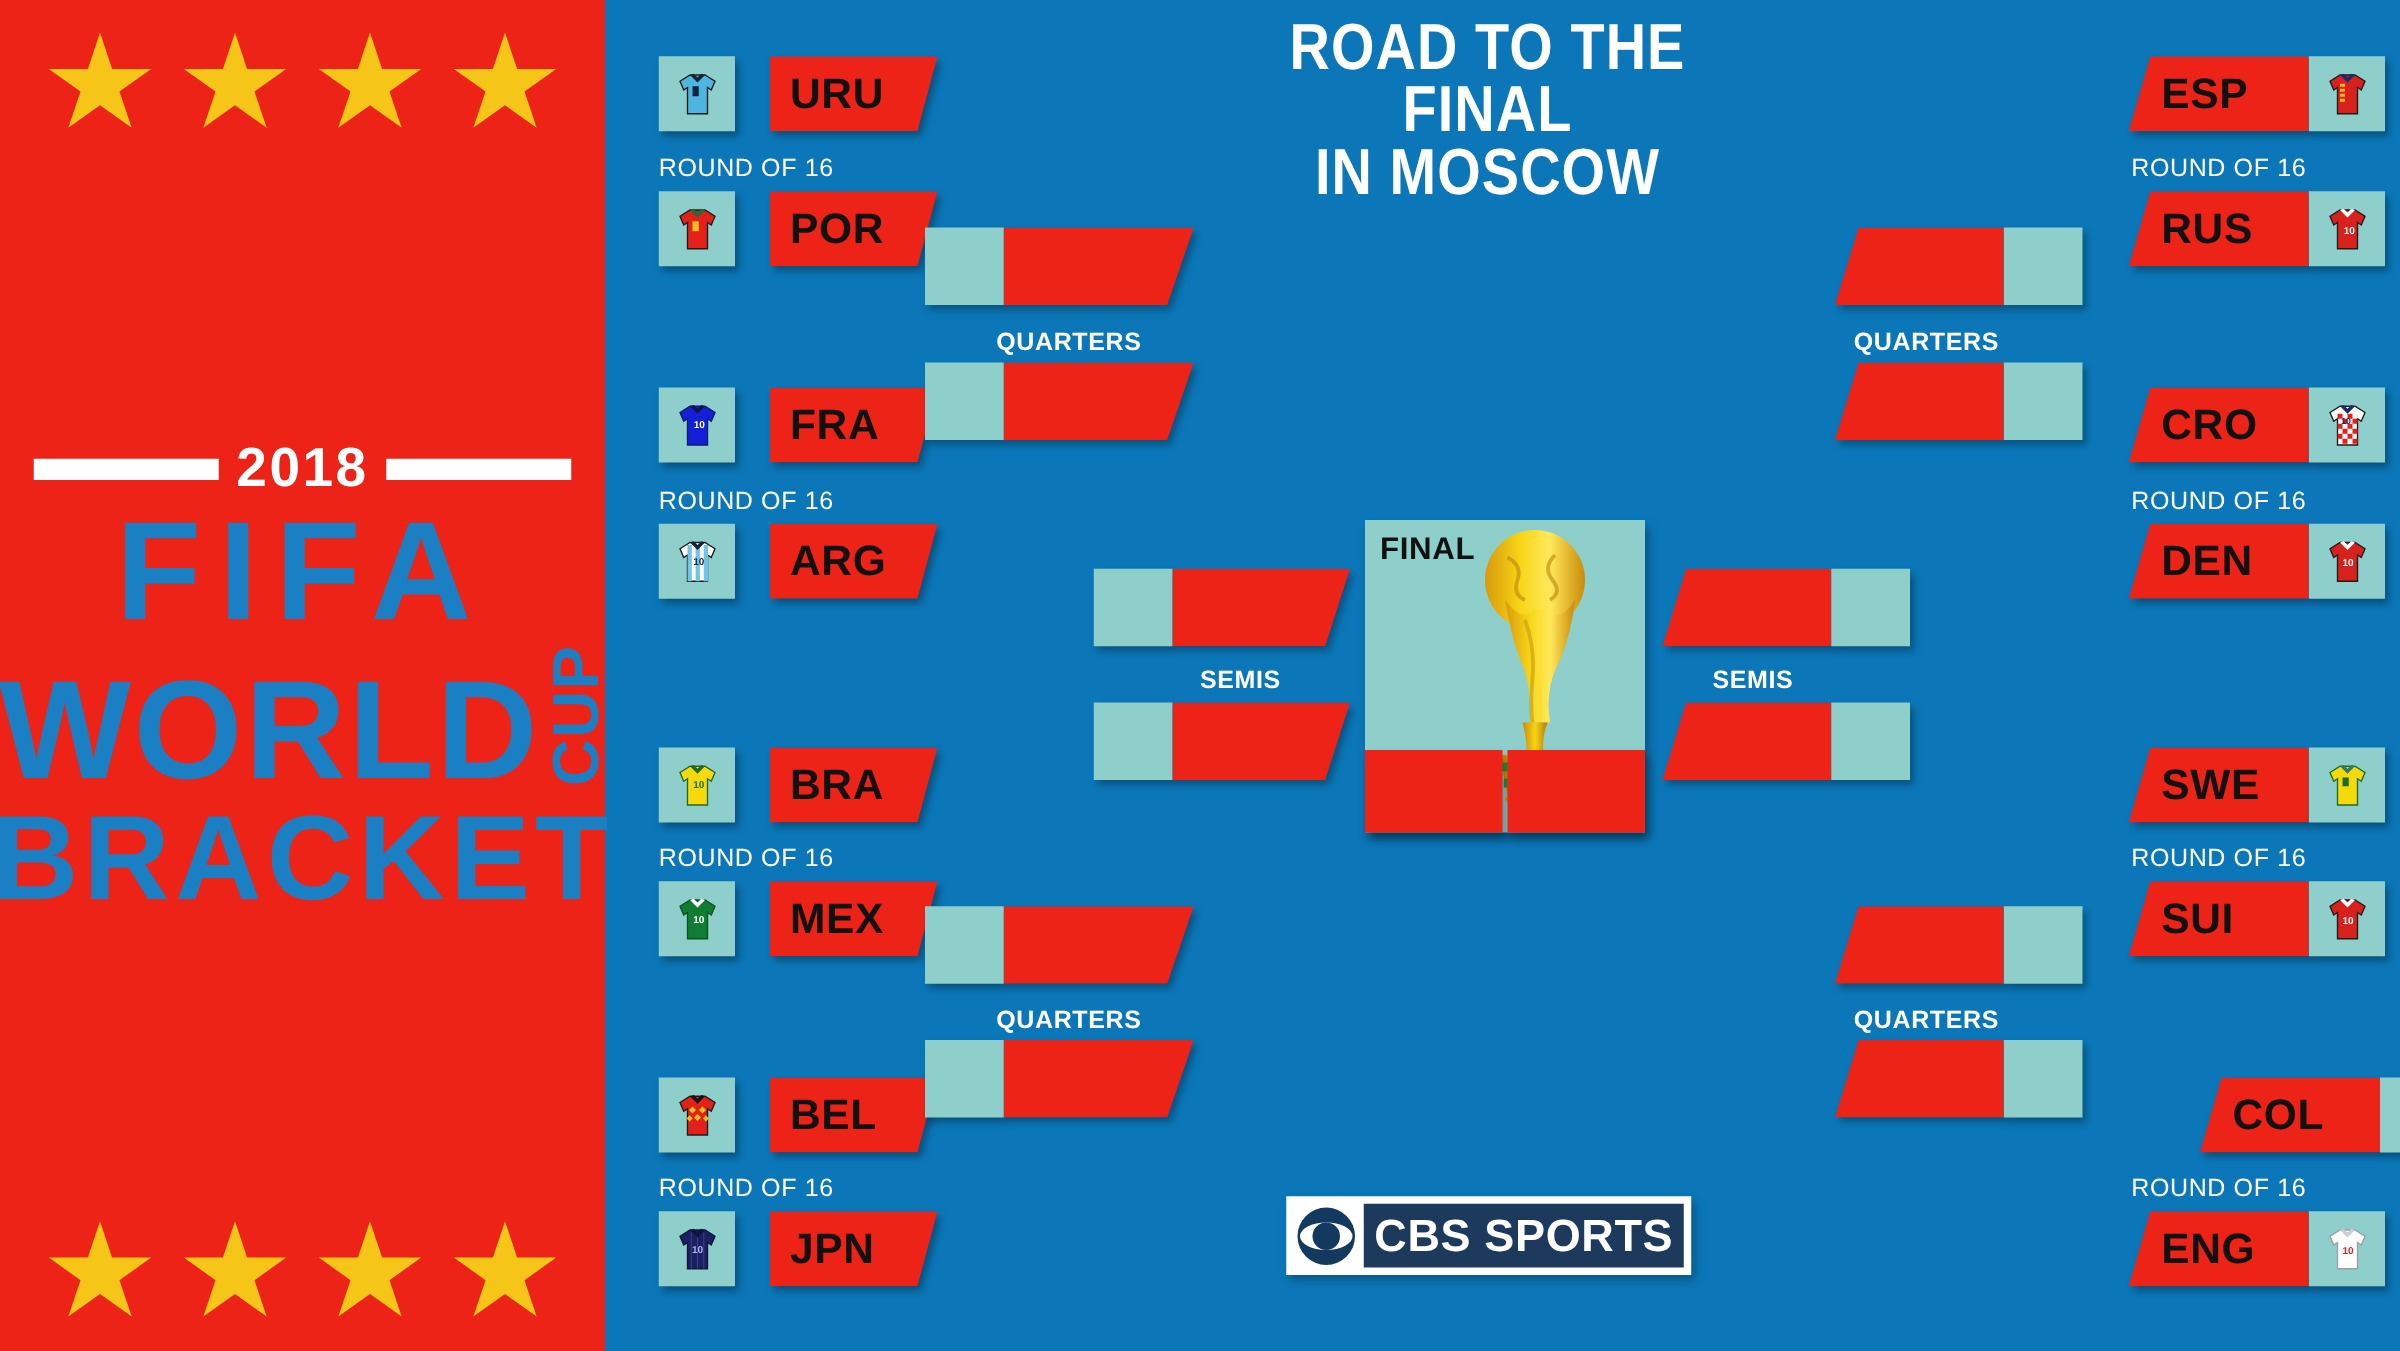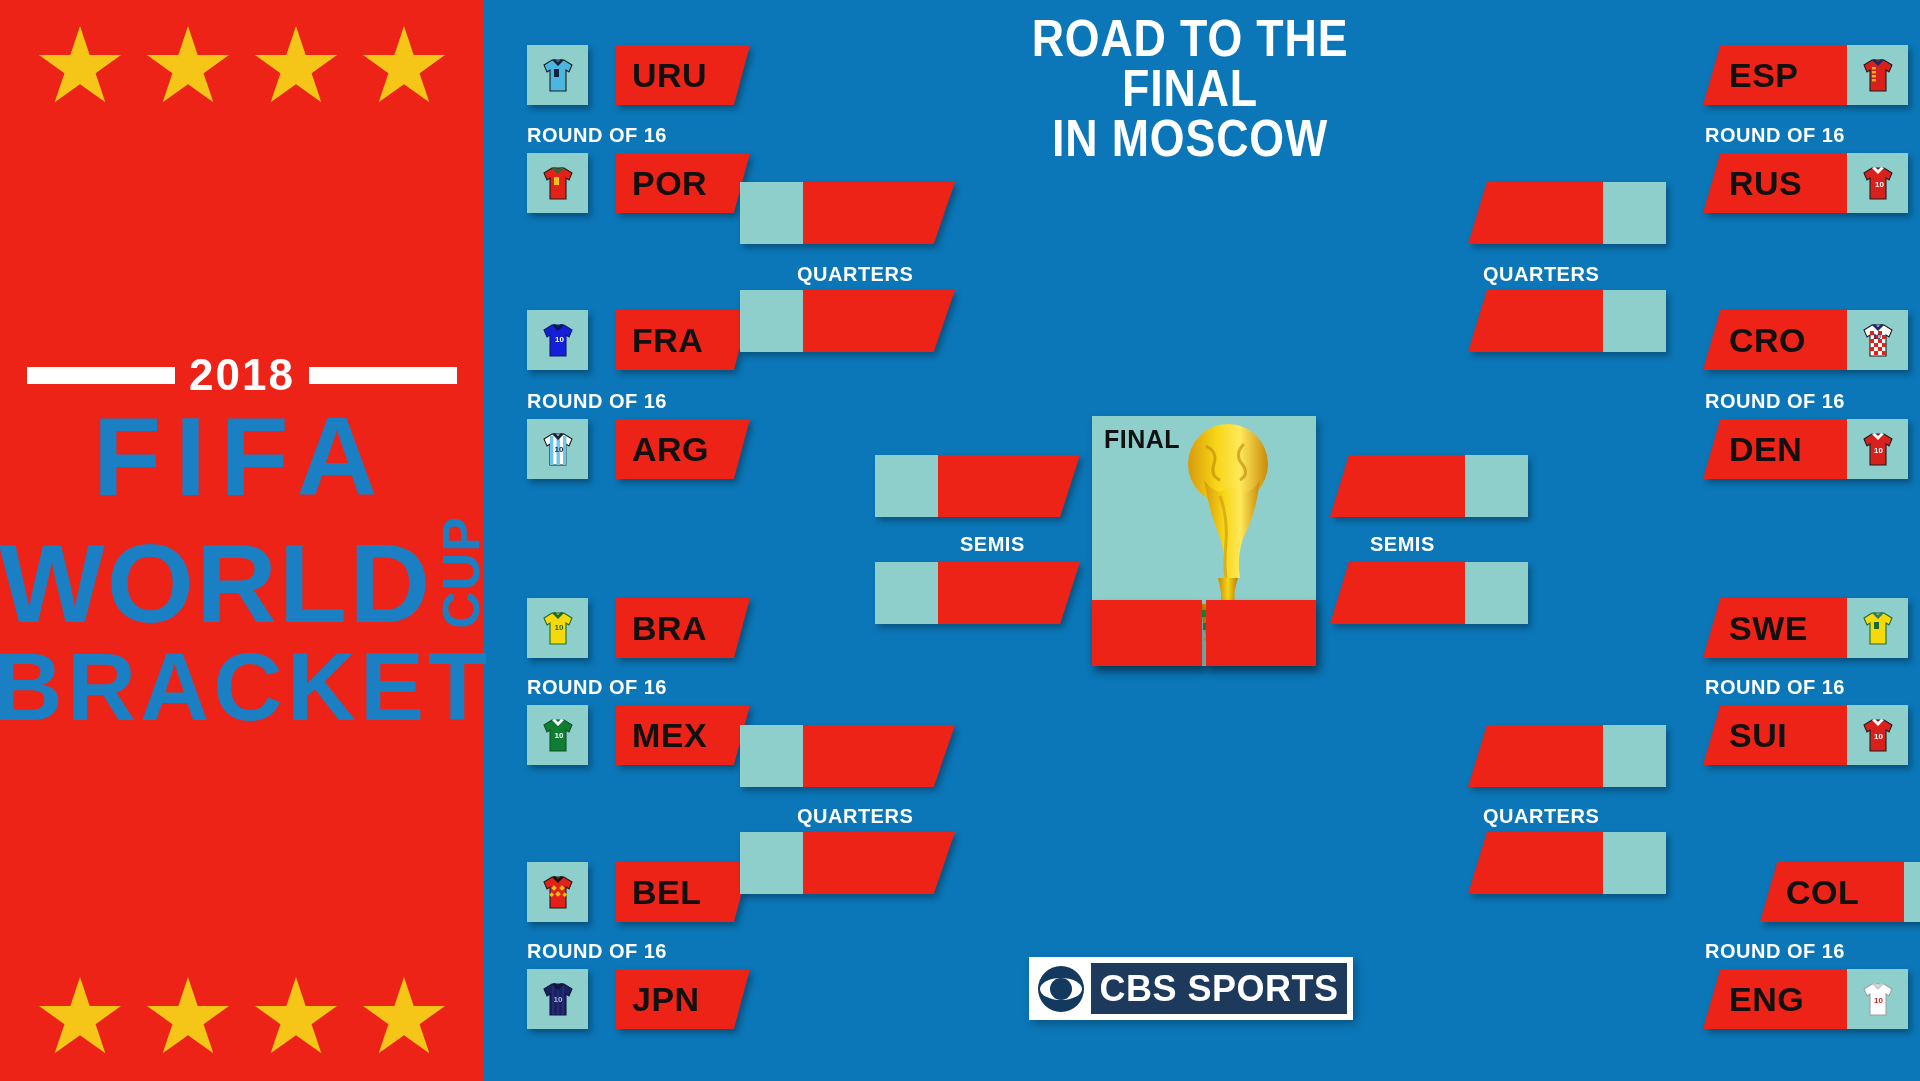--- a/index.html
+++ b/index.html
@@ -84,21 +84,21 @@
     padding-left:16px;
   }
   
   .team.right{flex-direction:row;}
   .team.right .name-plate{
     clip-path:polygon(12% 0,100% 0,100% 100%,0 100%);
     padding-left:26px;
   }
 
   .round-label{
-    position:absolute;color:#fff;font-weight:bold;font-size:20px;
+    position:absolute;color:#fff;font-weight:normal;font-size:20px;
     letter-spacing:0.5px;white-space:nowrap;
   }
 
   
   .slot{
     position:absolute;height:62px;display:flex;
     filter:drop-shadow(3px 4px 3px rgba(0,0,0,0.30));
   }
   .slot .teal{background:#8fcfcb;flex:none;}
   .slot .red{background:#ed2318;flex:1;}

